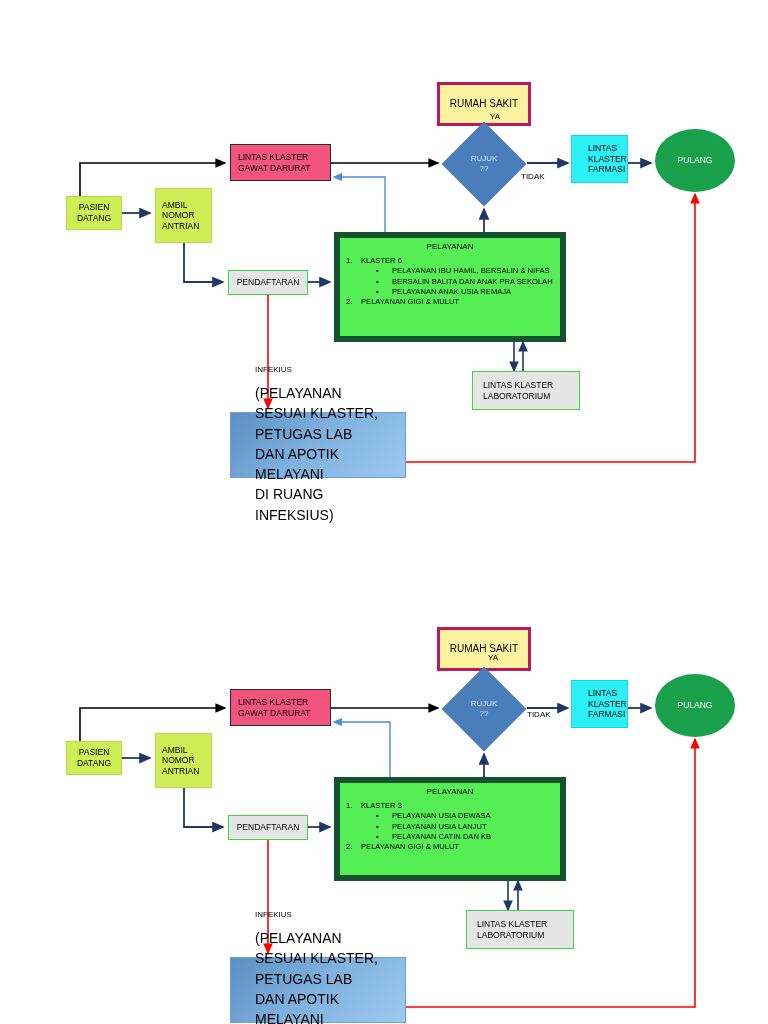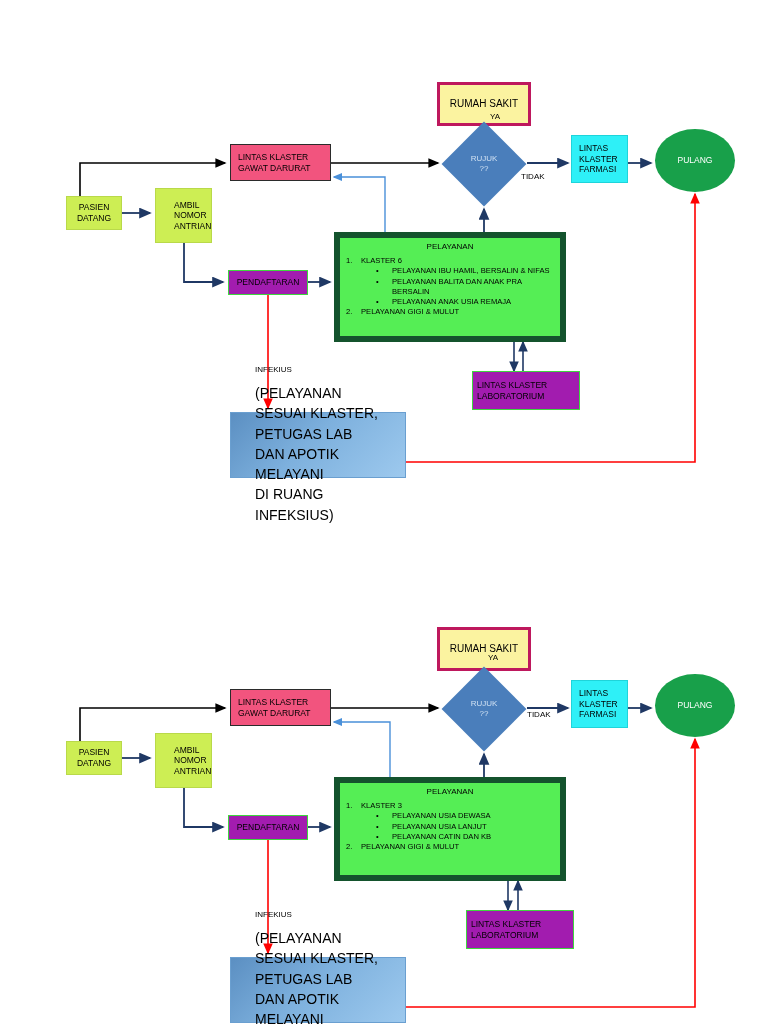--- a/index.html
+++ b/index.html
@@ -37,45 +37,45 @@
     z-index: 5;
   }
   .node-center { align-items: center; text-align: center; }
   .node-left { align-items: flex-start; text-align: left; }
 
   
   .n-yellowgreen {
     background: #cdee54;
     border: 1px solid #b9d94a;
     font-size: 8.5px;
-    padding: 3px 18px;
+    padding: 3px 6px;
   }
   .n-green {
-    background: #a21caf;
+    background: #e5e5e5;
     border: 1px solid #3fd63f;
     font-size: 8.5px;
-    padding: 3px 4px;
+    padding: 3px 10px;
   }
   .n-pink {
     background: #f2547e;
     border: 1.6px solid #2b2b2b;
     font-size: 8.5px;
     padding: 3px 7px;
   }
   .n-yellow {
     background: #fbf3a0;
     border: 3px solid #be185d;
     font-size: 10px;
     padding: 19px 6px;
   }
   .n-cyan {
     background: #2ef0f7;
     border: 1px solid #1ed4da;
     font-size: 8.5px;
-    padding: 3px 7px;
+    padding: 3px 16px;
   }
   .n-infeksius {
     background: linear-gradient(135deg, #5b8fc2 0%, #7db0dd 45%, #9dc9ee 100%);
     border: 1px solid #6a9fd0;
     font-size: 8px;
     padding: 6px 24px;
   }
   .n-pelayanan {
     background: #55ee55;
     border: 6px solid #14532d;
@@ -270,21 +270,21 @@
             <span class="pel-num">1.</span>
             <span>KLASTER 6</span>
           </div>
           <div class="pel-sub">
             <div class="pel-subitem">
               <span class="pel-bullet">•</span>
               <span>PELAYANAN IBU HAMIL, BERSALIN &amp; NIFAS</span>
             </div>
             <div class="pel-subitem">
               <span class="pel-bullet">•</span>
-              <span>PELAYANAN BALITA DAN ANAK PRA BERSALIN</span>
+              <span>BERSALIN BALITA DAN ANAK PRA SEKOLAH</span>
             </div>
             <div class="pel-subitem">
               <span class="pel-bullet">•</span>
               <span>PELAYANAN ANAK USIA REMAJA</span>
             </div>
           </div>
           <div class="pel-item">
             <span class="pel-num">2.</span>
             <span>PELAYANAN GIGI &amp; MULUT</span>
           </div>

